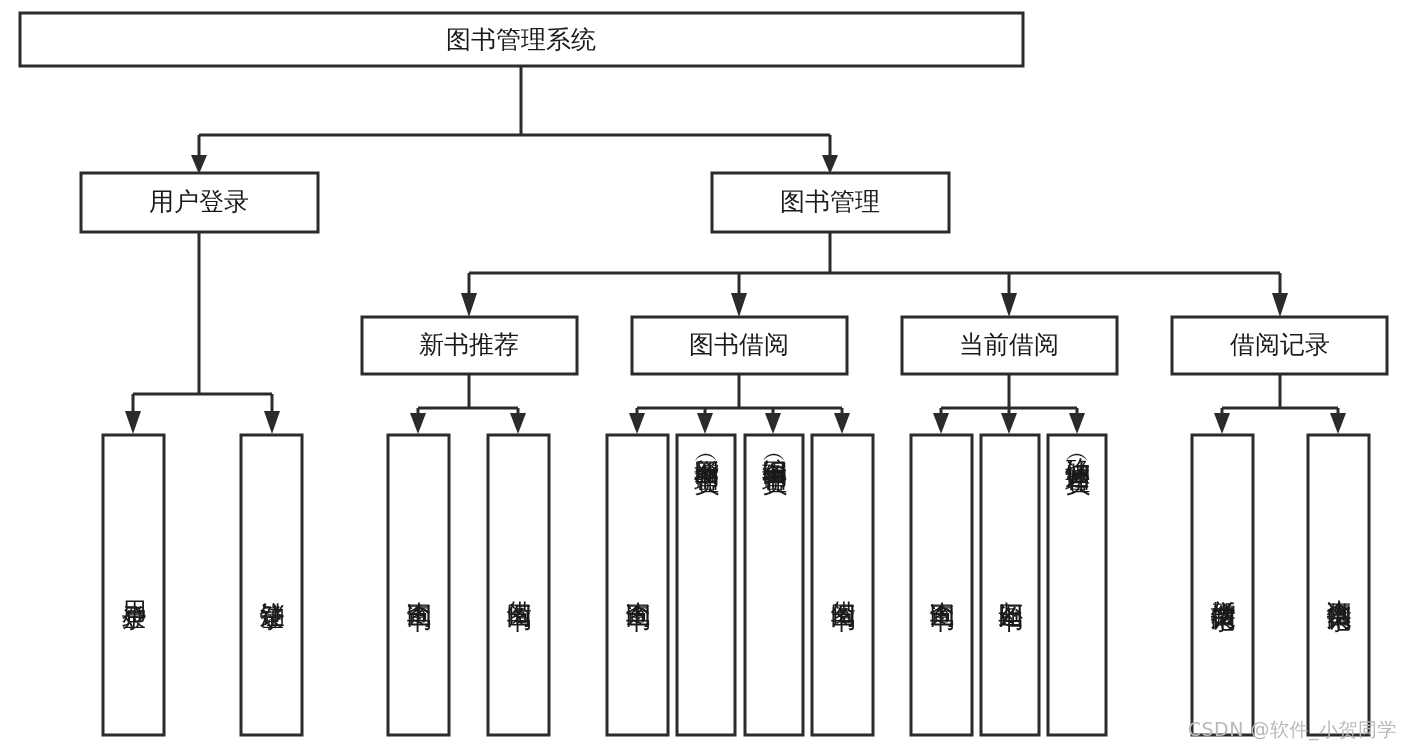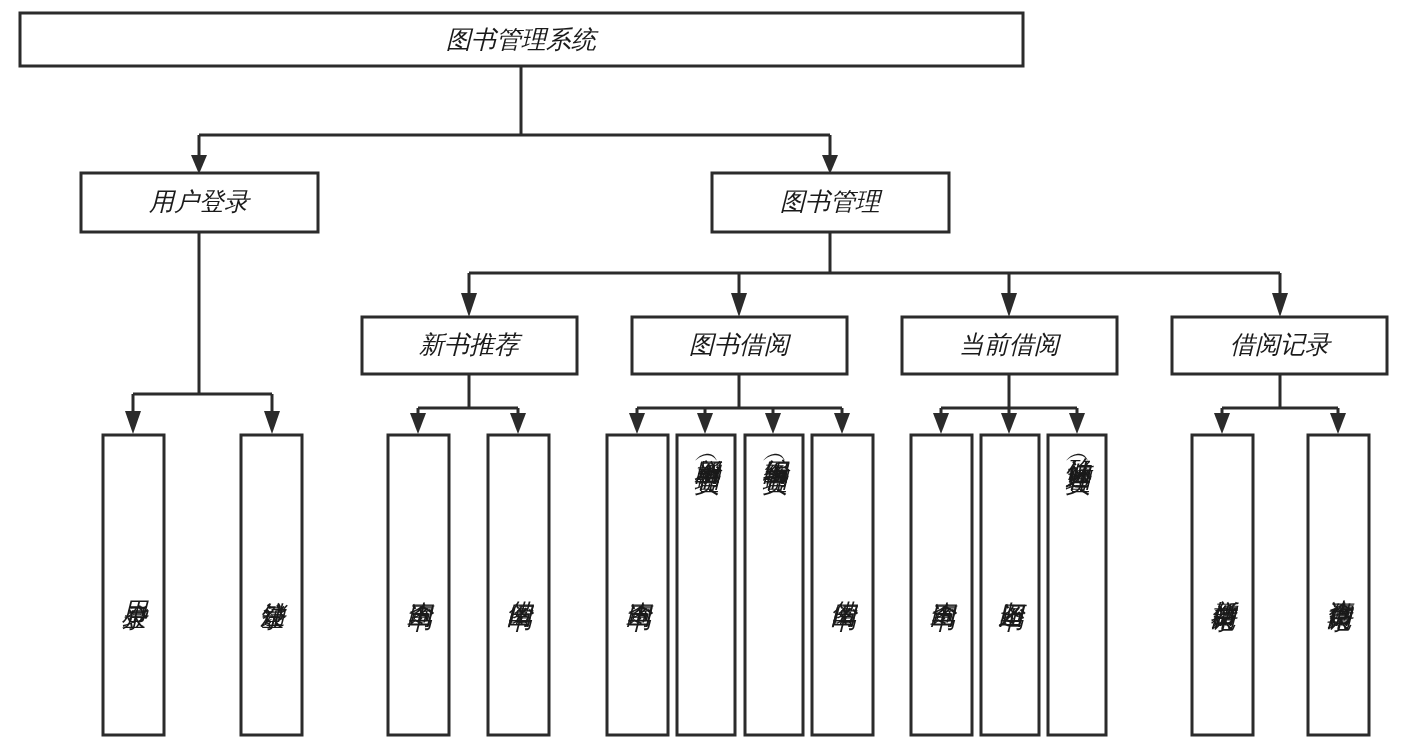--- a/index.html
+++ b/index.html
@@ -13,21 +13,20 @@
     height: 747px;
     font-family: "DejaVu Sans", "Liberation Sans", sans-serif;
     overflow: hidden;
     position: relative;
   }
   #diagram-root {
     position: relative;
     width: 1405px;
     height: 747px;
     background: #ffffff;
-    font-style: italic;
   }
   svg#flowchart {
     position: absolute;
     left: 0;
     top: 0;
     width: 1405px;
     height: 747px;
     display: block;
   }
   .node-rect {
@@ -253,14 +252,15 @@
     <span class="leaf-label">确认归还（管理员）</span>
   </div>
 
   <div class="leaf-label-wrap" style="left:1192px; top:435px; width:61px; height:300px;">
     <span class="leaf-label">新增借阅记录</span>
   </div>
   <div class="leaf-label-wrap" style="left:1308px; top:435px; width:61px; height:300px;">
     <span class="leaf-label">查询借阅记录</span>
   </div>
 
+  <div class="watermark">CSDN @软件_小贺同学</div>
 
 </div>
 
 </body></html>

